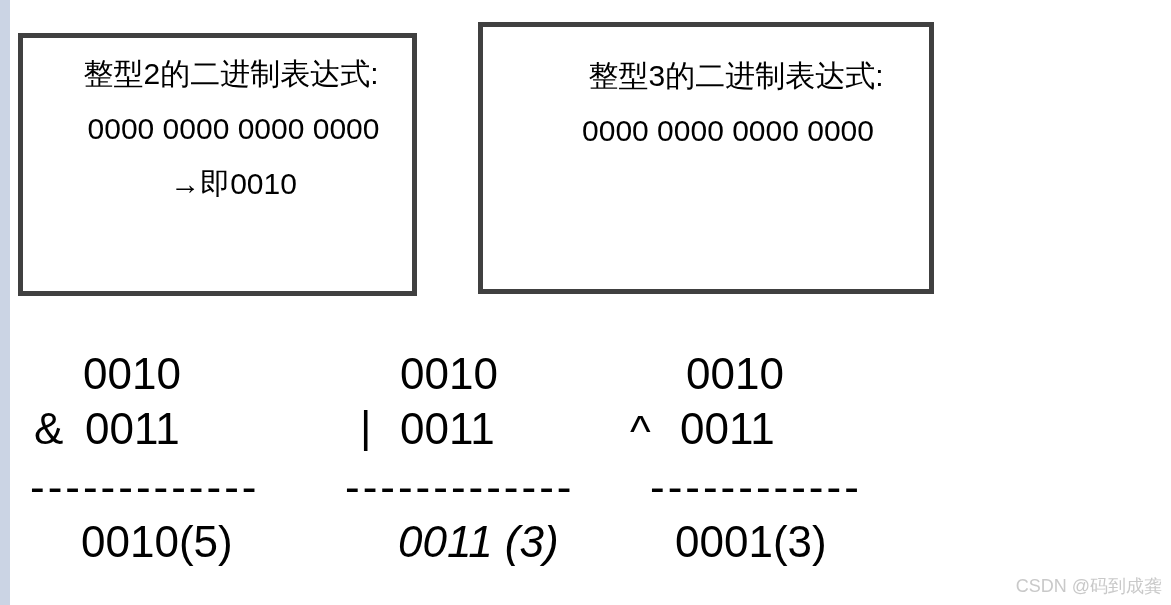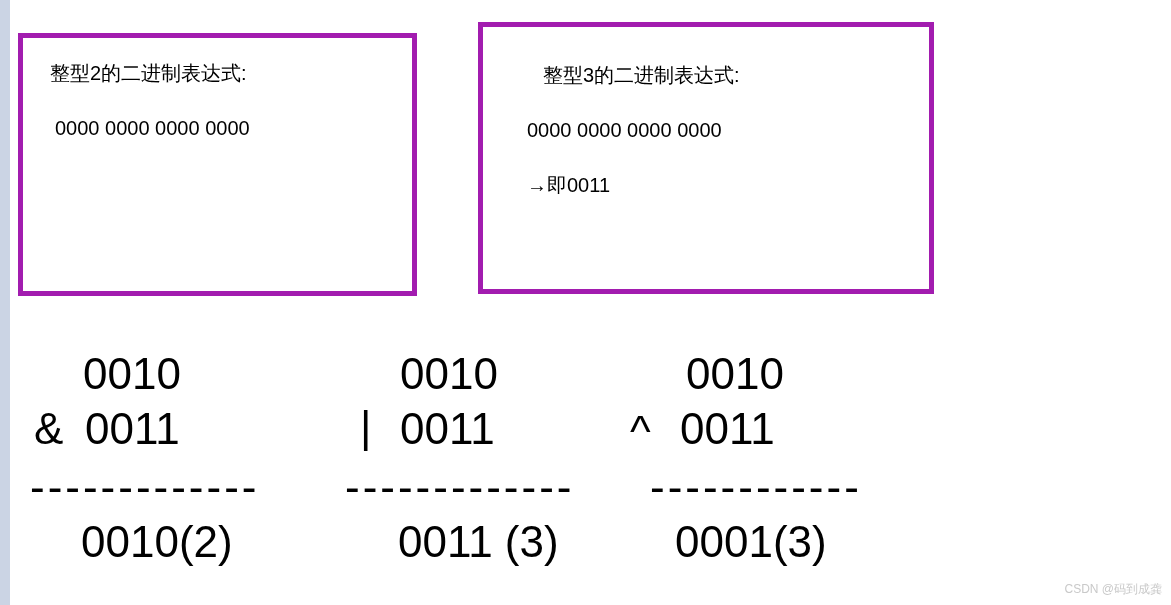--- a/index.html
+++ b/index.html
@@ -11,26 +11,27 @@
     color: #000000;
     overflow: hidden;
   }
   .left-strip {
     position: absolute; left: 0; top: 0;
     width: 10px; height: 605px;
     background: #cbd4e4;
   }
   .bbox {
     position: absolute;
-    border: 5px solid #a21caf;
+    border: 5px solid #404040;
     background: #ffffff;
     box-sizing: border-box;
-    font-size: 20px;
+    font-size: 30px;
     line-height: 55px;
     white-space: nowrap;
+    text-align: center;
   }
   #box1 {
     left: 18px; top: 33px;
     width: 399px; height: 263px;
     padding: 8px 0 0 32px;
   }
   #box2 {
     left: 478px; top: 22px;
     width: 456px; height: 272px;
     padding: 21px 0 0 44px;
@@ -48,58 +49,58 @@
   #c1a  { left: 83px;  top: 349px; }
   #c1op { left: 34px;  top: 404px; }
   #c1b  { left: 85px;  top: 404px; }
   #c1d  { left: 30px;  top: 462px; }
   #c1r  { left: 81px;  top: 517px; }
   
   #c2a  { left: 400px; top: 349px; }
   #c2op { left: 360px; top: 402px; }
   #c2b  { left: 400px; top: 404px; }
   #c2d  { left: 345px; top: 462px; }
-  #c2r  { left: 398px; top: 517px; }
+  #c2r  { left: 398px; top: 517px; font-style: italic; }
   
   #c3a  { left: 686px; top: 349px; }
   #c3op { left: 630px; top: 407px; }
   #c3b  { left: 680px; top: 404px; }
   #c3d  { left: 650px; top: 462px; }
   #c3r  { left: 675px; top: 517px; }
   .watermark {
     position: absolute;
     right: 9px; bottom: 7px;
-    font-size: 12px;
+    font-size: 18px;
     color: #c9c9c9;
     text-shadow: 1px 1px 1px #ffffff;
   }
 </style>
 </head>
 <body>
 
 <div>
 
   <div class="left-strip"></div>
 
   <div class="bbox" id="box1">
     <div class="box-title">整型2的二进制表达式:</div>
     <div class="box-line">0000 0000 0000 0000</div>
+    <div class="box-line">→即0010</div>
   </div>
 
   <div class="bbox" id="box2">
     <div class="box-title">整型3的二进制表达式:</div>
     <div class="box-line">0000 0000 0000 0000</div>
-    <div class="box-line">→即0011</div>
   </div>
 
   <span class="op-text" id="c1a">0010</span>
   <span class="op-text" id="c1op">&amp;</span>
   <span class="op-text" id="c1b">0011</span>
   <span class="op-text dashes" id="c1d">-------------</span>
-  <span class="op-text" id="c1r">0010(2)</span>
+  <span class="op-text" id="c1r">0010(5)</span>
 
   <span class="op-text" id="c2a">0010</span>
   <span class="op-text" id="c2op">|</span>
   <span class="op-text" id="c2b">0011</span>
   <span class="op-text dashes" id="c2d">-------------</span>
   <span class="op-text" id="c2r">0011 (3)</span>
 
   <span class="op-text" id="c3a">0010</span>
   <span class="op-text" id="c3op">^</span>
   <span class="op-text" id="c3b">0011</span>

